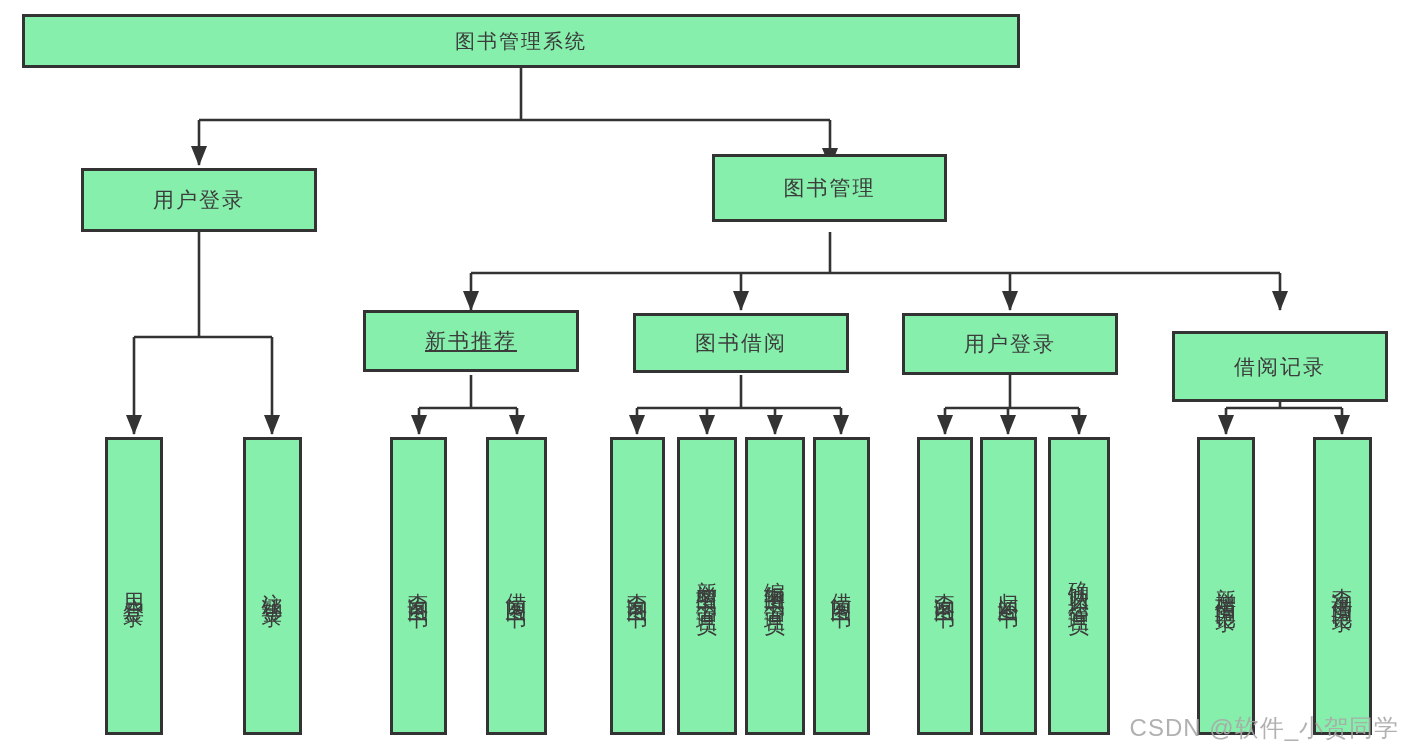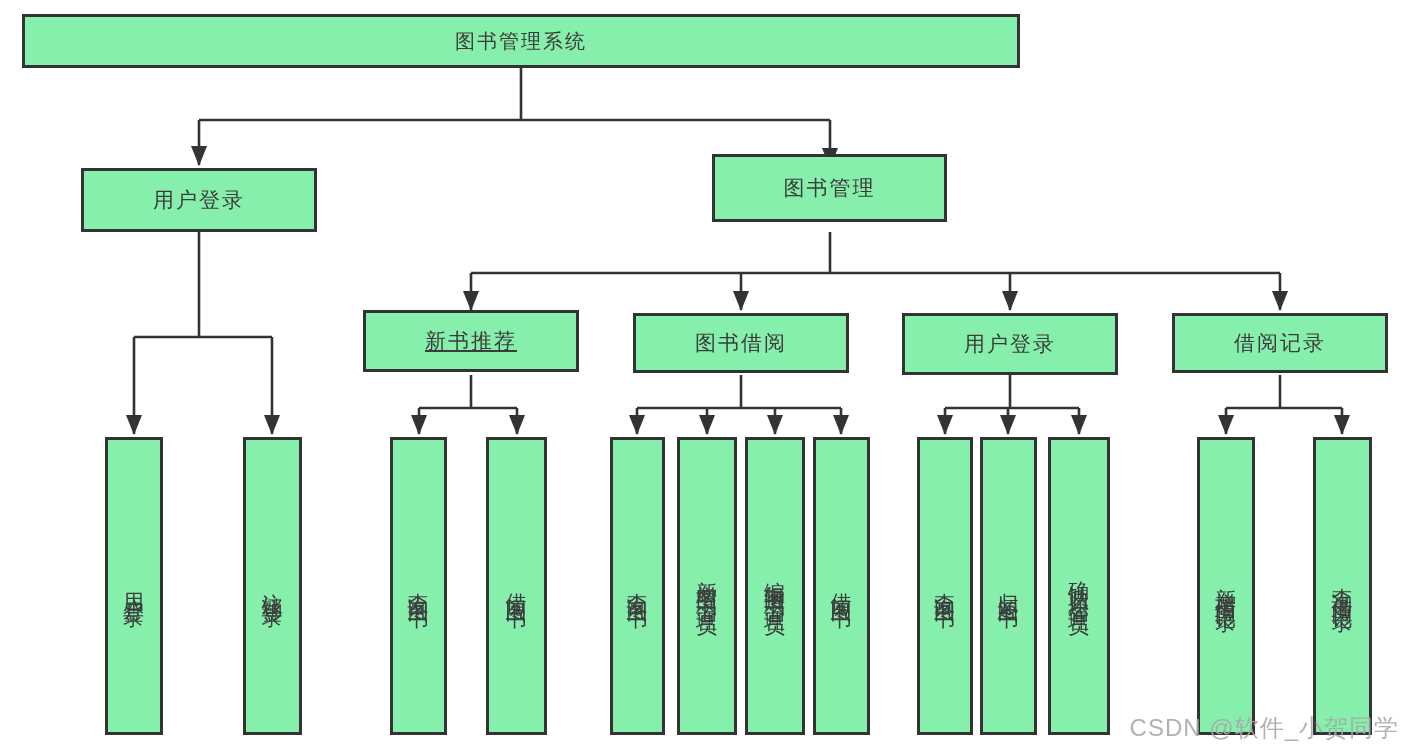--- a/index.html
+++ b/index.html
@@ -99,21 +99,21 @@
   </svg>
 
   <div class="node h-node root-node" style="left:22px; top:14px; width:998px; height:54px;">图书管理系统</div>
 
   <div class="node h-node" style="left:81px; top:168px; width:236px; height:64px;">用户登录</div>
   <div class="node h-node" style="left:712px; top:154px; width:235px; height:68px;">图书管理</div>
 
   <div class="node h-node" style="left:363px; top:310px; width:216px; height:62px;text-decoration:underline;">新书推荐</div>
   <div class="node h-node" style="left:633px; top:313px; width:216px; height:60px;">图书借阅</div>
   <div class="node h-node" style="left:902px; top:313px; width:216px; height:62px;">用户登录</div>
-  <div class="node h-node" style="left:1172px; top:313px; width:216px; height:60px;">借阅记录</div>
+  <div class="node h-node" style="left:1172px; top:331px; width:216px; height:71px;">借阅记录</div>
 
   <div class="node leaf" style="left:105px; top:437px; width:58px; height:298px;">
     <span>用户登录</span>
   </div>
   <div class="node leaf" style="left:243px; top:437px; width:59px; height:298px;">
     <span>注销登录</span>
   </div>
 
   <div class="node leaf" style="left:390px; top:437px; width:57px; height:298px;">
     <span>查询图书</span>

